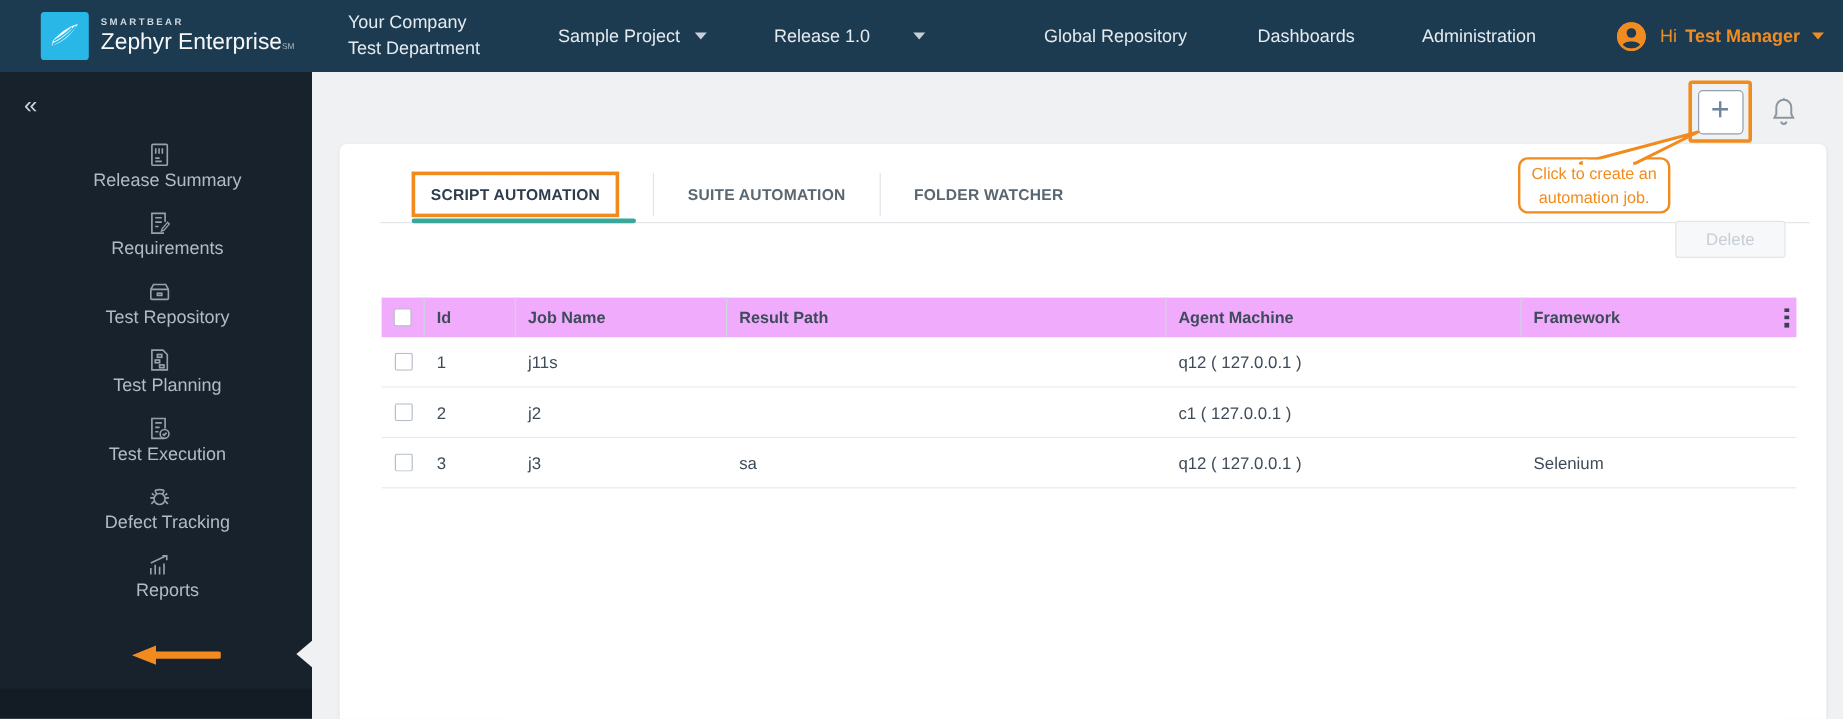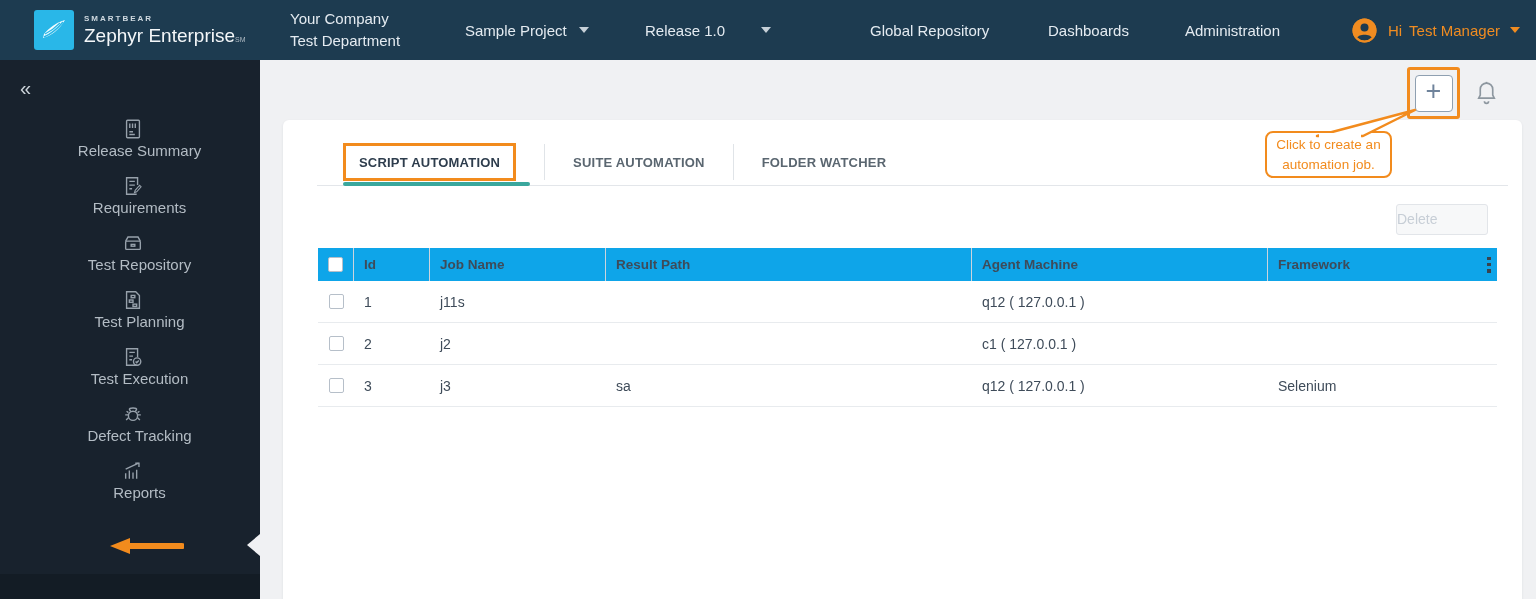--- a/index.html
+++ b/index.html
@@ -13,21 +13,21 @@
   .brand-text { margin-left:10px; line-height:1; }
   .brand-smartbear { font-size:8px; letter-spacing:2px; color:#cfd9e0; font-weight:700; margin-bottom:3px; }
   .brand-product { font-size:19px; color:#f4f7f9; font-weight:400; white-space:nowrap; }
   .brand-sm { font-size:7px; color:#aeb9c2; vertical-align:baseline; }
   .nav-item { position:absolute; top:0; height:60px; display:flex; align-items:center; color:#e4ebf1; font-size:15px; white-space:nowrap; cursor:pointer; }
   .nav-company { left:290px; flex-direction:column; justify-content:center; align-items:flex-start; line-height:1.45; cursor:default; }
   .caret { width:0; height:0; border-left:5px solid transparent; border-right:5px solid transparent; border-top:6px solid #c6d0d8; margin-left:12px; }
   .nav-user { right:16px; color:#f08c21; }
   .nav-user .caret { border-top-color:#f08c21; margin-left:10px; }
   .greeting { margin-left:10px; font-weight:400; }
-  .username { margin-left:7px; font-weight:400; }
+  .username { margin-left:7px; font-weight:700; }
 
   
   .sidebar { position:absolute; left:0; top:60px; width:260px; height:539px; background:#18222d; z-index:10; }
   .collapse-row { height:56px; display:flex; align-items:center; padding-left:20px; color:#cdd5db; font-size:20px; cursor:pointer; }
   .side-item { height:57px; display:flex; align-items:center; padding-left:19px; color:#b3bcc4; font-size:15px; cursor:pointer;flex-direction:column; }
   .side-item .icon { width:26px; height:26px; display:flex; align-items:center; justify-content:center; margin-right:14px; color:#97a1ab; }
   .side-item.active { background:#263240; border-left:4px solid #2fd0c2; padding-left:15px; color:#2fd0c2; }
   .side-item.active .icon { color:#2fd0c2; }
   .sidebar-bottom { position:absolute; left:0; top:514px; width:260px; height:25px; background:#131c25; }
   .annot-arrow { position:absolute; left:110px; top:537px; z-index:12; }
@@ -44,25 +44,25 @@
 
   
   .card { position:absolute; left:283px; top:120px; width:1239px; height:490px; background:#ffffff; border-radius:6px; box-shadow:0 1px 3px rgba(20,40,60,.08); z-index:15; }
   .tabs-line { position:absolute; left:34px; top:65px; width:1191px; height:1px; background:#e3e6ea; }
   .tab-underline { position:absolute; left:60px; top:62px; width:187px; height:4px; background:#3aa79d; border-radius:2px; }
   .tabs { position:absolute; left:60px; top:20px; display:flex; align-items:center; height:44px; }
   .tab { font-size:13px; font-weight:700; letter-spacing:.2px; color:#5a6670; padding:0 28px; height:38px; display:flex; align-items:center; cursor:pointer; white-space:nowrap; }
   .tab.active { color:#2e3d4d; border:3px solid #f28b1d; padding:0 13px; height:38px; }
   .tab-sep { width:1px; height:36px; background:#e0e4e8; }
 
-  .delete-btn { position:absolute; left:1113px; top:84px; width:92px; height:31px; background:#f7f8f9; border:1px solid #e2e5e9; border-radius:3px; color:#c7ced6; font-size:14px; line-height:29px; cursor:default; }
+  .delete-btn { position:absolute; left:1113px; top:64px; width:92px; height:31px; background:#f7f8f9; border:1px solid #e2e5e9; border-radius:3px; color:#c7ced6; font-size:14px; text-align:center; line-height:29px; cursor:default; }
 
   
   .table { position:absolute; left:35px; top:128px; width:1179px; font-size:14px; color:#3e4b59; }
-  .thead { display:flex; height:33px; background:#0ea5e9; align-items:flex-start; font-size:13.5px; font-weight:700; color:#3e4b59; position:relative; }
+  .thead { display:flex; height:33px; background:#f0abfc; align-items:flex-start; font-size:13.5px; font-weight:700; color:#3e4b59; position:relative; }
   .th { height:33px; display:flex; align-items:center; padding-left:10px; border-right:1px solid #ccd4dd; }
   .th:last-child { border-right:none; }
   .trow { display:flex; height:42px; align-items:center; border-bottom:1px solid #e8ebee; }
   .td { padding-left:10px; white-space:nowrap; overflow:hidden; }
   .c0 { width:36px; display:flex; justify-content:center; padding-left:0; }
   .c1 { width:76px; }
   .c2 { width:176px; }
   .c3 { width:366px; }
   .c4 { width:296px; }
   .c5 { width:229px; position:relative; }

